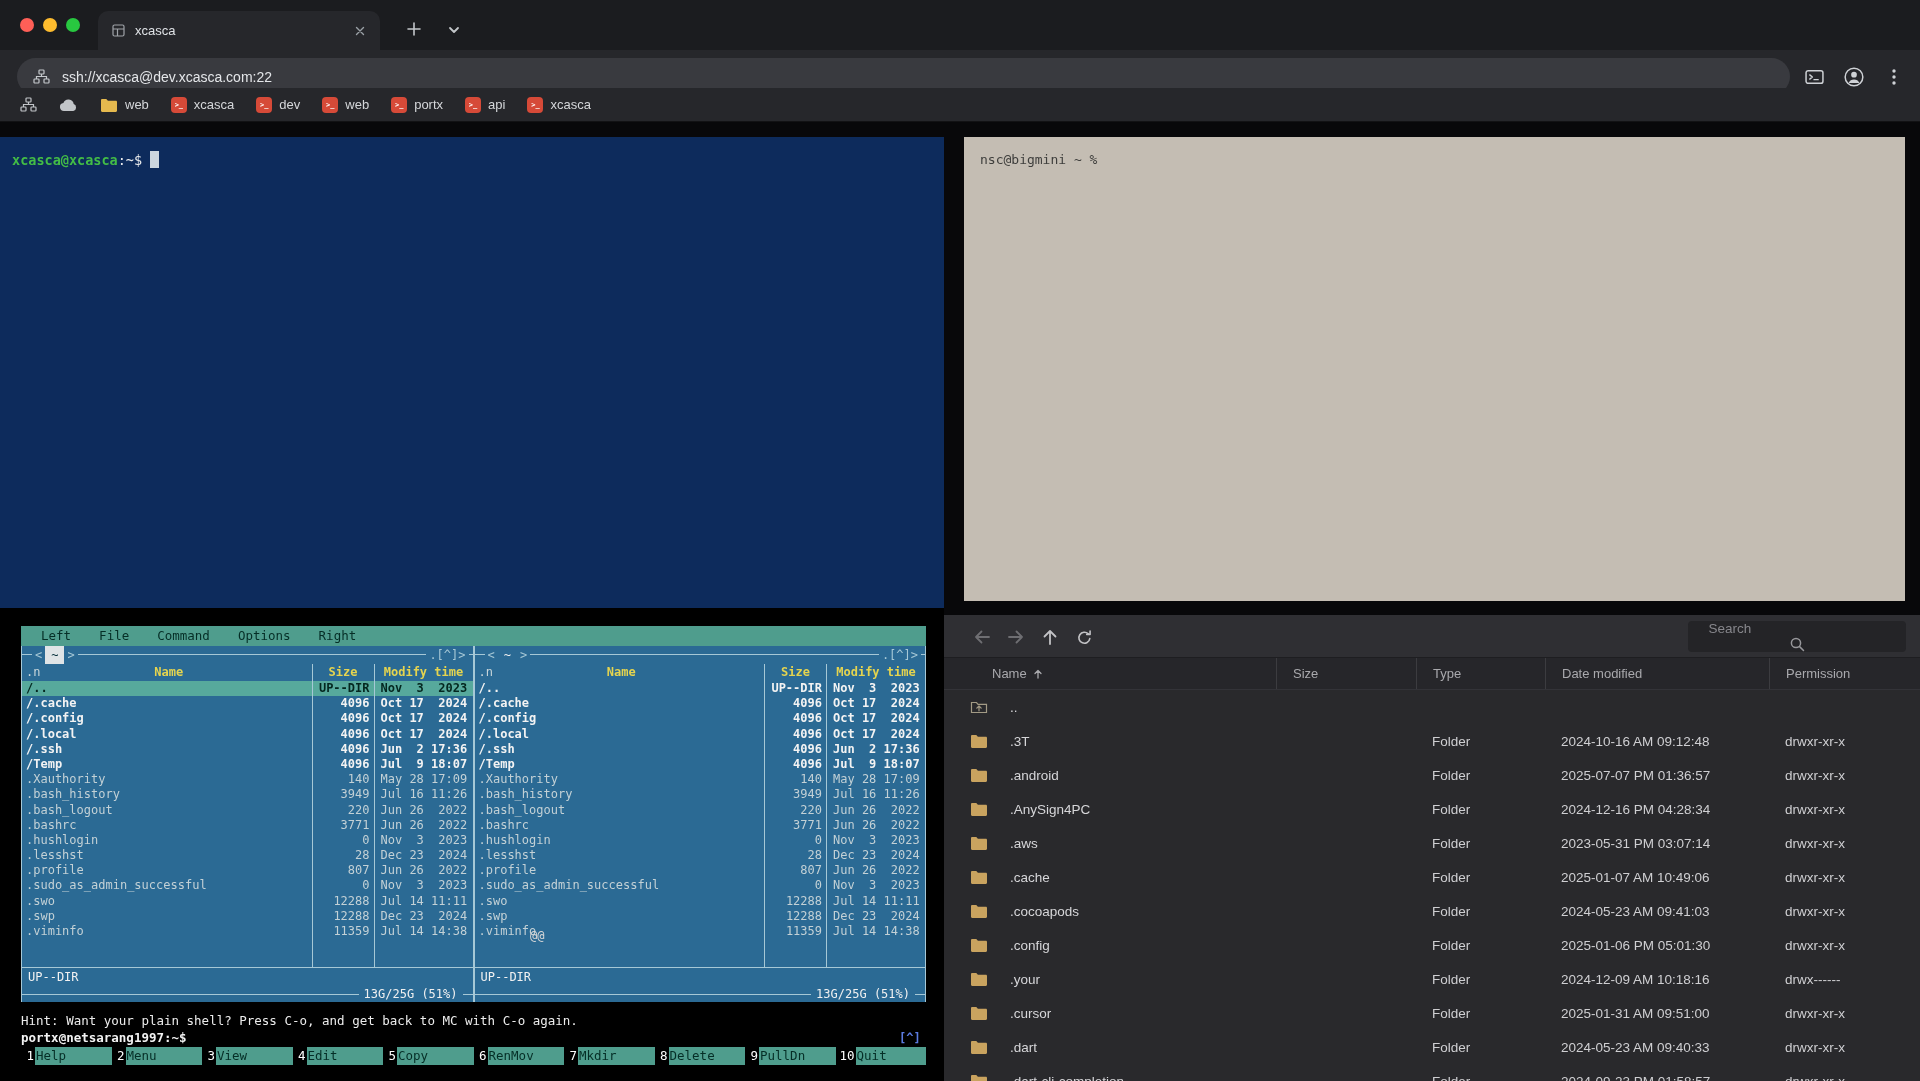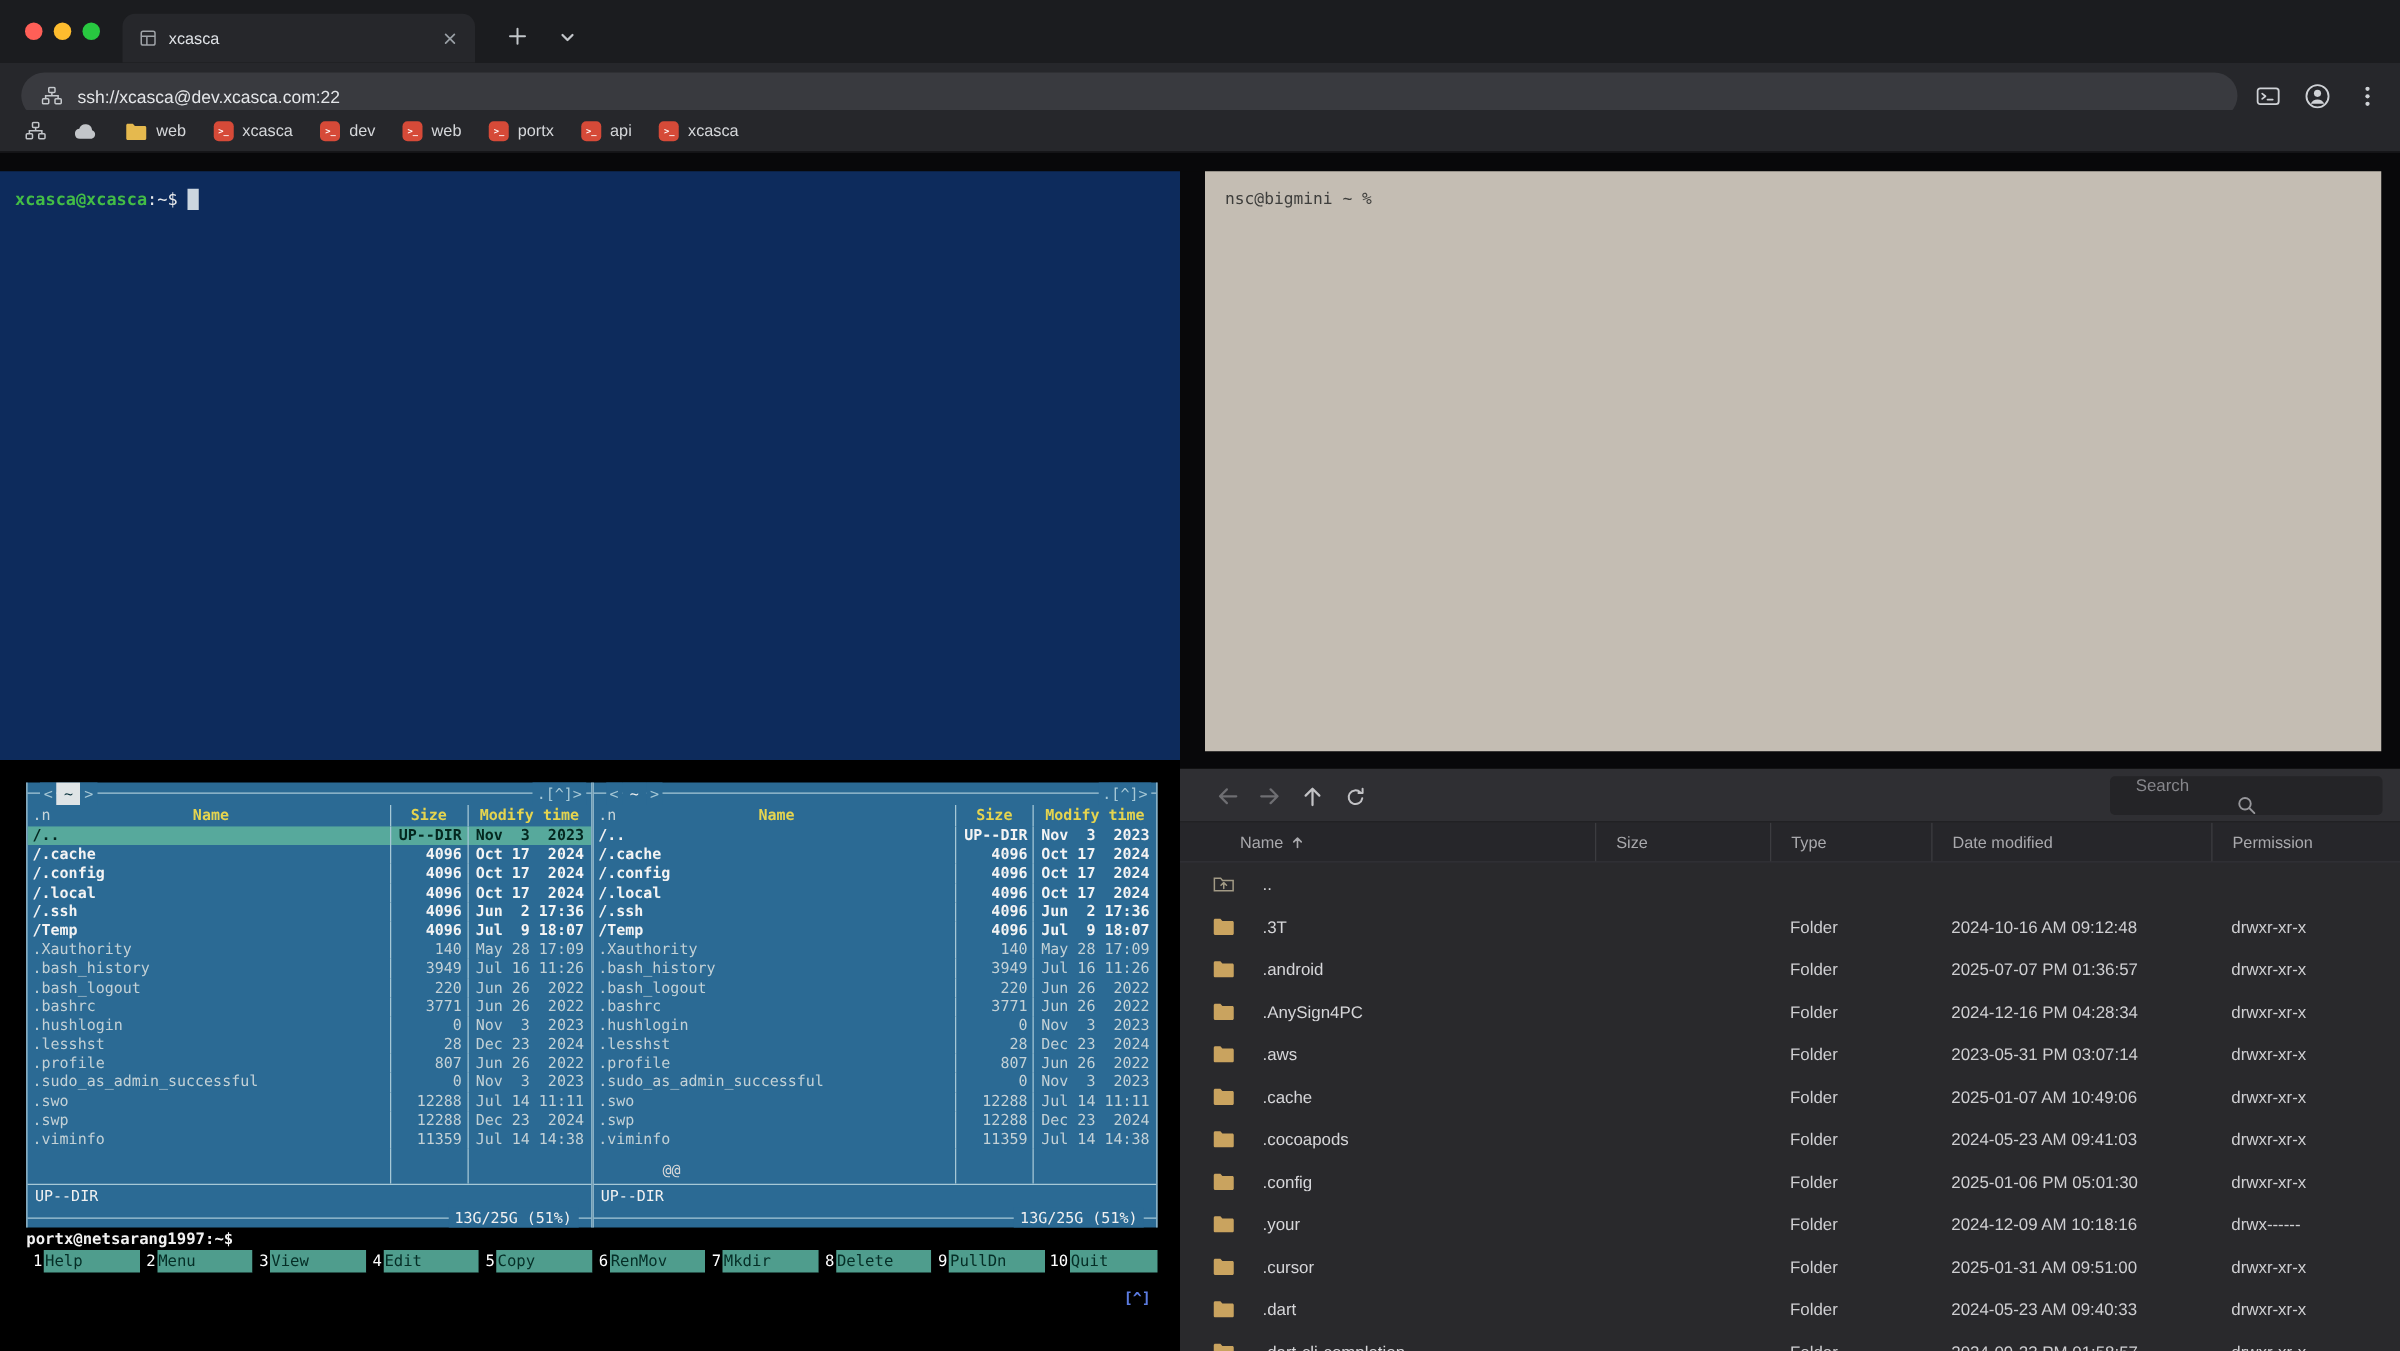--- a/index.html
+++ b/index.html
@@ -236,20 +236,27 @@
     <section class="pane tl-pane">
       <div class="term-line"><span class="p-user">xcasca@xcasca</span><span class="p-rest">:~$</span><span class="cursor"></span></div>
     </section>
 
     <section class="pane tr-pane">
       <div class="term-line"><span>nsc@bigmini ~ %</span></div>
     </section>
 
     <section class="pane bl-pane">
       <div class="mc">
+        <div class="mc-menubar">
+            <span class="mc-menu-item">Left</span>
+            <span class="mc-menu-item">File</span>
+            <span class="mc-menu-item">Command</span>
+            <span class="mc-menu-item">Options</span>
+            <span class="mc-menu-item">Right</span>
+          </div>
         <div class="mc-panels">
 
           <div class="mc-panel">
             <div class="mc-toprow">
               <span class="mc-pathgroup">
                   <span class="mc-arrow">&lt;</span>
                   <span class="mc-path active">~</span>
                   <span class="mc-arrow">&gt;</span>
                 </span>
               <span class="mc-corner">.[^]&gt;</span>
@@ -464,20 +471,21 @@
                 </div>
               </div>
             <div class="mc-mini">UP--DIR</div>
             <div class="mc-bottomrow">
               <span class="mc-usage">13G/25G (51%)</span>
             </div>
           </div>
 
         </div>
         <span class="mc-artifact">@@</span>
+        <div class="mc-hint">Hint: Want your plain shell? Press C-o, and get back to MC with C-o again.</div>
         <div class="mc-promptline">portx@netsarang1997:~$</div>
         <div class="mc-fkeys">
             <div class="fkey">
               <span class="fkey-num">1</span>
               <span class="fkey-label">Help</span>
             </div>
             <div class="fkey">
               <span class="fkey-num">2</span>
               <span class="fkey-label">Menu</span>
             </div>

